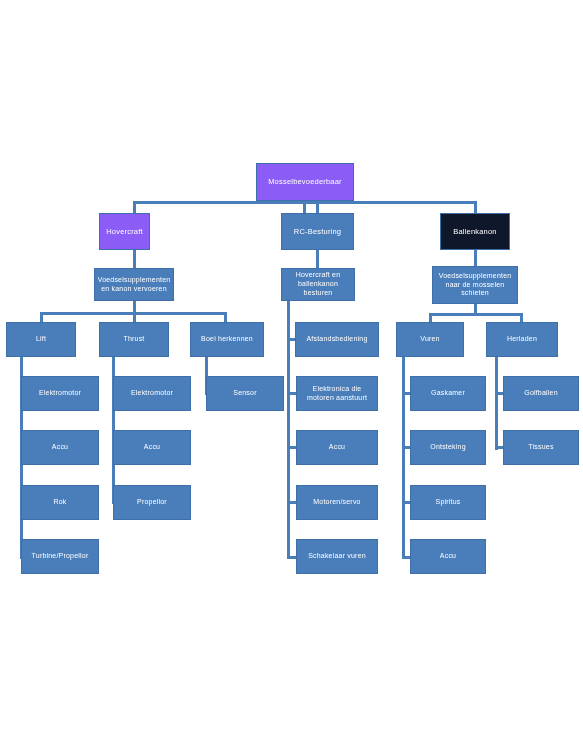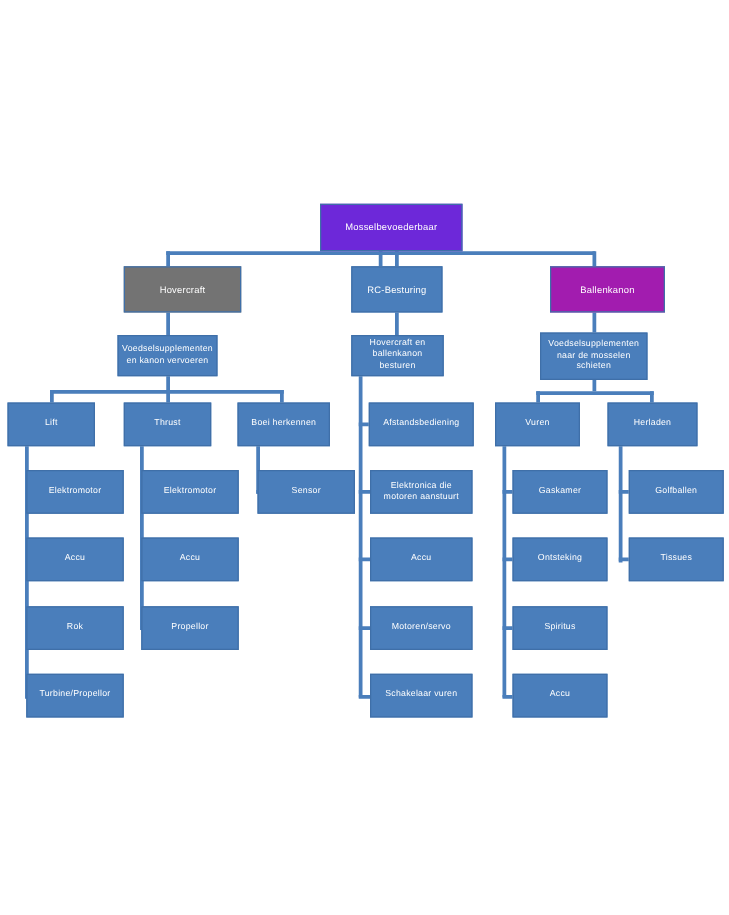--- a/index.html
+++ b/index.html
@@ -98,24 +98,24 @@
       <rect x="402" y="357" width="3" height="201" fill="#4a7ebb"></rect>
       <rect x="402" y="392" width="8" height="3" fill="#4a7ebb"></rect>
       <rect x="402" y="446" width="8" height="3" fill="#4a7ebb"></rect>
       <rect x="402" y="501" width="8" height="3" fill="#4a7ebb"></rect>
       <rect x="402" y="556" width="8" height="3" fill="#4a7ebb"></rect>
       <rect x="495" y="357" width="3" height="93" fill="#4a7ebb"></rect>
       <rect x="495" y="392" width="8" height="3" fill="#4a7ebb"></rect>
       <rect x="495" y="446" width="8" height="3" fill="#4a7ebb"></rect>
     </svg>
   <div id="node-layer">
-      <div class="node root" style="left: 256px; top: 163px; width: 114px; height: 38px; background: #6d28d9; border-color: rgb(63, 111, 168); color: rgb(255, 255, 255);">Mosselbevoederbaar</div>
-      <div class="node level1" style="left: 99px; top: 213px; width: 94px; height: 37px; background: #737373; border-color: rgb(63, 111, 168); color: rgb(255, 255, 255);">Hovercraft</div>
+      <div class="node root" style="left: 256px; top: 163px; width: 98px; height: 38px; background: #8b5cf6; border-color: rgb(63, 111, 168); color: rgb(255, 255, 255);">Mosselbevoederbaar</div>
+      <div class="node level1" style="left: 99px; top: 213px; width: 51px; height: 37px; background: #8b5cf6; border-color: rgb(63, 111, 168); color: rgb(255, 255, 255);">Hovercraft</div>
       <div class="node level1" style="left: 281px; top: 213px; width: 73px; height: 37px; background: rgb(74, 126, 187); border-color: rgb(63, 111, 168); color: rgb(255, 255, 255); text-align: center;">RC-Besturing</div>
-      <div class="node level1" style="left: 440px; top: 213px; width: 92px; height: 37px; background: #a21caf; border-color: rgb(63, 111, 168); color: rgb(255, 255, 255);">Ballenkanon</div>
+      <div class="node level1" style="left: 440px; top: 213px; width: 70px; height: 37px; background: #0f172a; border-color: rgb(63, 111, 168); color: rgb(255, 255, 255);">Ballenkanon</div>
       <div class="node level2" style="left: 94px; top: 268px; width: 80px; height: 33px; background: rgb(74, 126, 187); border-color: rgb(63, 111, 168); color: rgb(255, 255, 255);">Voedselsupplementen en kanon vervoeren</div>
       <div class="node level2" style="left: 281px; top: 268px; width: 74px; height: 33px; background: rgb(74, 126, 187); border-color: rgb(63, 111, 168); color: rgb(255, 255, 255);">Hovercraft en ballenkanon besturen</div>
       <div class="node level2" style="left: 432px; top: 266px; width: 86px; height: 38px; background: rgb(74, 126, 187); border-color: rgb(63, 111, 168); color: rgb(255, 255, 255);">Voedselsupplementen naar de mosselen schieten</div>
       <div class="node leaf" style="left: 6px; top: 322px; width: 70px; height: 35px; background: rgb(74, 126, 187); border-color: rgb(63, 111, 168); color: rgb(255, 255, 255);">Lift</div>
       <div class="node leaf" style="left: 99px; top: 322px; width: 70px; height: 35px; background: rgb(74, 126, 187); border-color: rgb(63, 111, 168); color: rgb(255, 255, 255);">Thrust</div>
       <div class="node leaf" style="left: 190px; top: 322px; width: 74px; height: 35px; background: rgb(74, 126, 187); border-color: rgb(63, 111, 168); color: rgb(255, 255, 255);">Boei herkennen</div>
       <div class="node leaf" style="left: 295px; top: 322px; width: 84px; height: 35px; background: rgb(74, 126, 187); border-color: rgb(63, 111, 168); color: rgb(255, 255, 255);">Afstandsbediening</div>
       <div class="node leaf" style="left: 396px; top: 322px; width: 68px; height: 35px; background: rgb(74, 126, 187); border-color: rgb(63, 111, 168); color: rgb(255, 255, 255);">Vuren</div>
       <div class="node leaf" style="left: 486px; top: 322px; width: 72px; height: 35px; background: rgb(74, 126, 187); border-color: rgb(63, 111, 168); color: rgb(255, 255, 255);">Herladen</div>
       <div class="node leaf" style="left: 21px; top: 376px; width: 78px; height: 35px; background: rgb(74, 126, 187); border-color: rgb(63, 111, 168); color: rgb(255, 255, 255);">Elektromotor</div>

